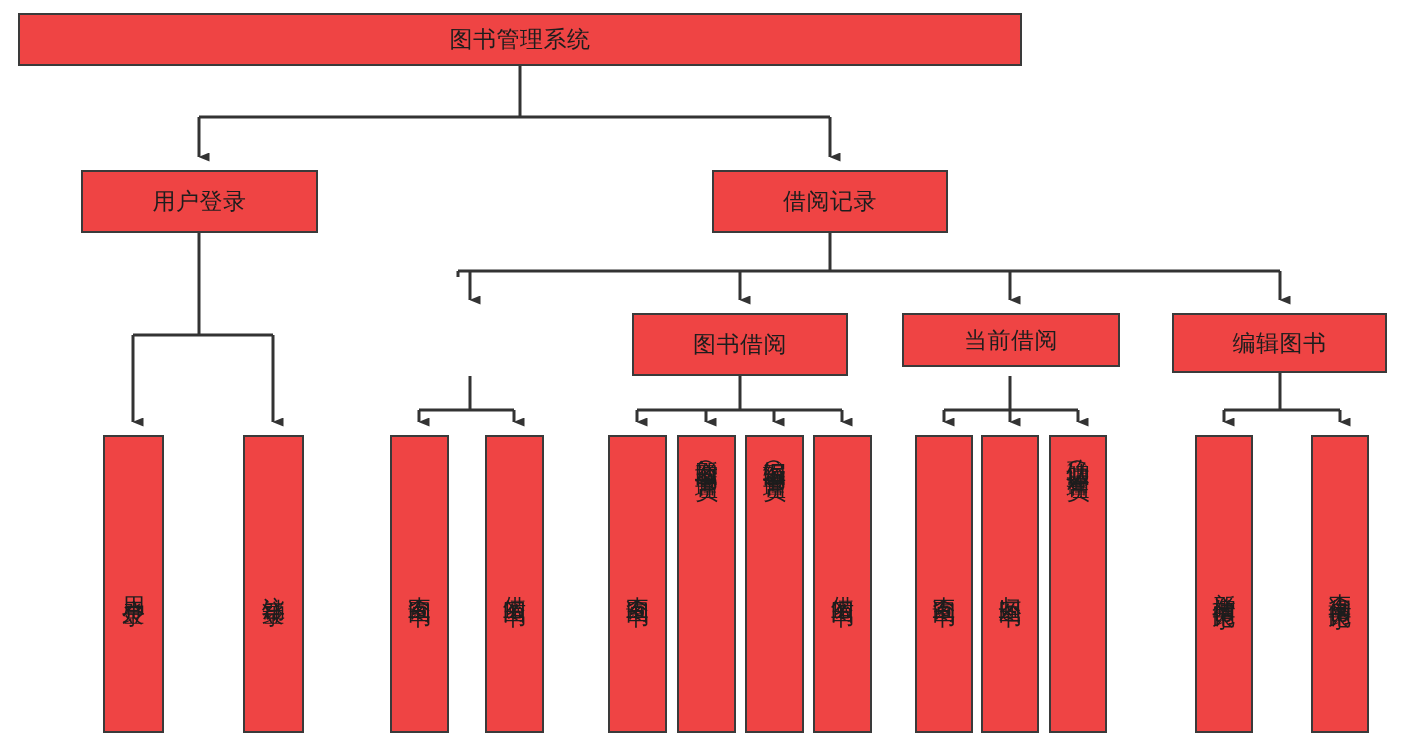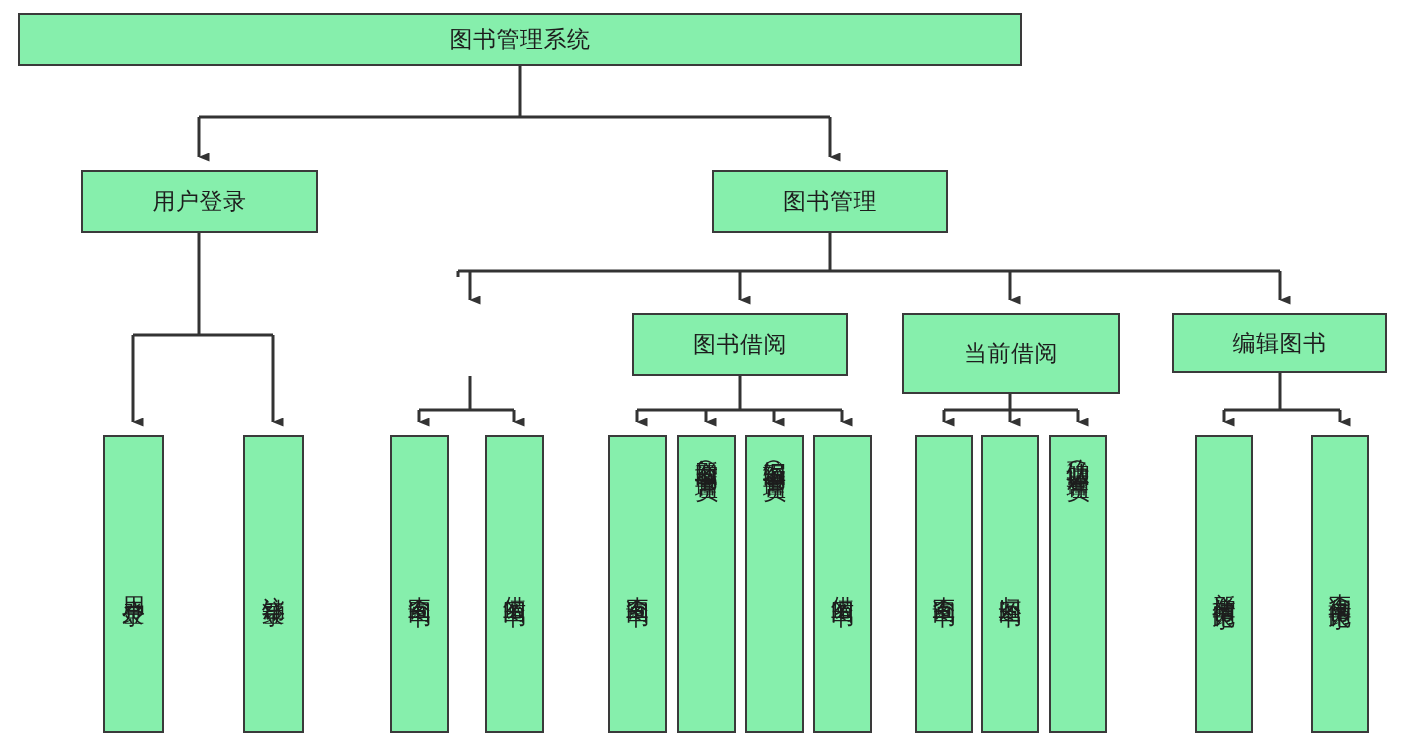--- a/index.html
+++ b/index.html
@@ -25,21 +25,21 @@
     position: absolute;
     left: 0;
     top: 0;
     width: 1405px;
     height: 747px;
   }
   .node-box {
     position: absolute;
     box-sizing: border-box;
     border: 2.5px solid #3a3a3a;
-    background: #86efac;
+    background: #ef4444;
     display: flex;
     align-items: center;
     justify-content: center;
   }
   .node-label-h {
     font-size: 23px;
     color: #1d1d1d;
     line-height: 1.15;
     letter-spacing: 0.5px;
     white-space: nowrap;
@@ -129,27 +129,27 @@
   </svg>
 
   <div class="node-box" style="left:18px; top:13px; width:1004px; height:53px;">
     <span class="node-label-h">图书管理系统</span>
   </div>
 
   <div class="node-box" style="left:81px; top:170px; width:237px; height:63px;">
     <span class="node-label-h">用户登录</span>
   </div>
   <div class="node-box" style="left:712px; top:170px; width:236px; height:63px;">
-    <span class="node-label-h">图书管理</span>
+    <span class="node-label-h">借阅记录</span>
   </div>
 
   <div class="node-box" style="left:632px; top:313px; width:216px; height:63px;">
     <span class="node-label-h">图书借阅</span>
   </div>
-  <div class="node-box" style="left:902px; top:313px; width:218px; height:81px;">
+  <div class="node-box" style="left:902px; top:313px; width:218px; height:54px;">
     <span class="node-label-h">当前借阅</span>
   </div>
   <div class="node-box" style="left:1172px; top:313px; width:215px; height:60px;">
     <span class="node-label-h">编辑图书</span>
   </div>
 
   <div class="node-box leaf-box center-text" style="left:103px; top:435px; width:61px; height:298px;">
     <span class="node-label-v">用户登录</span>
   </div>
   <div class="node-box leaf-box center-text" style="left:243px; top:435px; width:61px; height:298px;">

